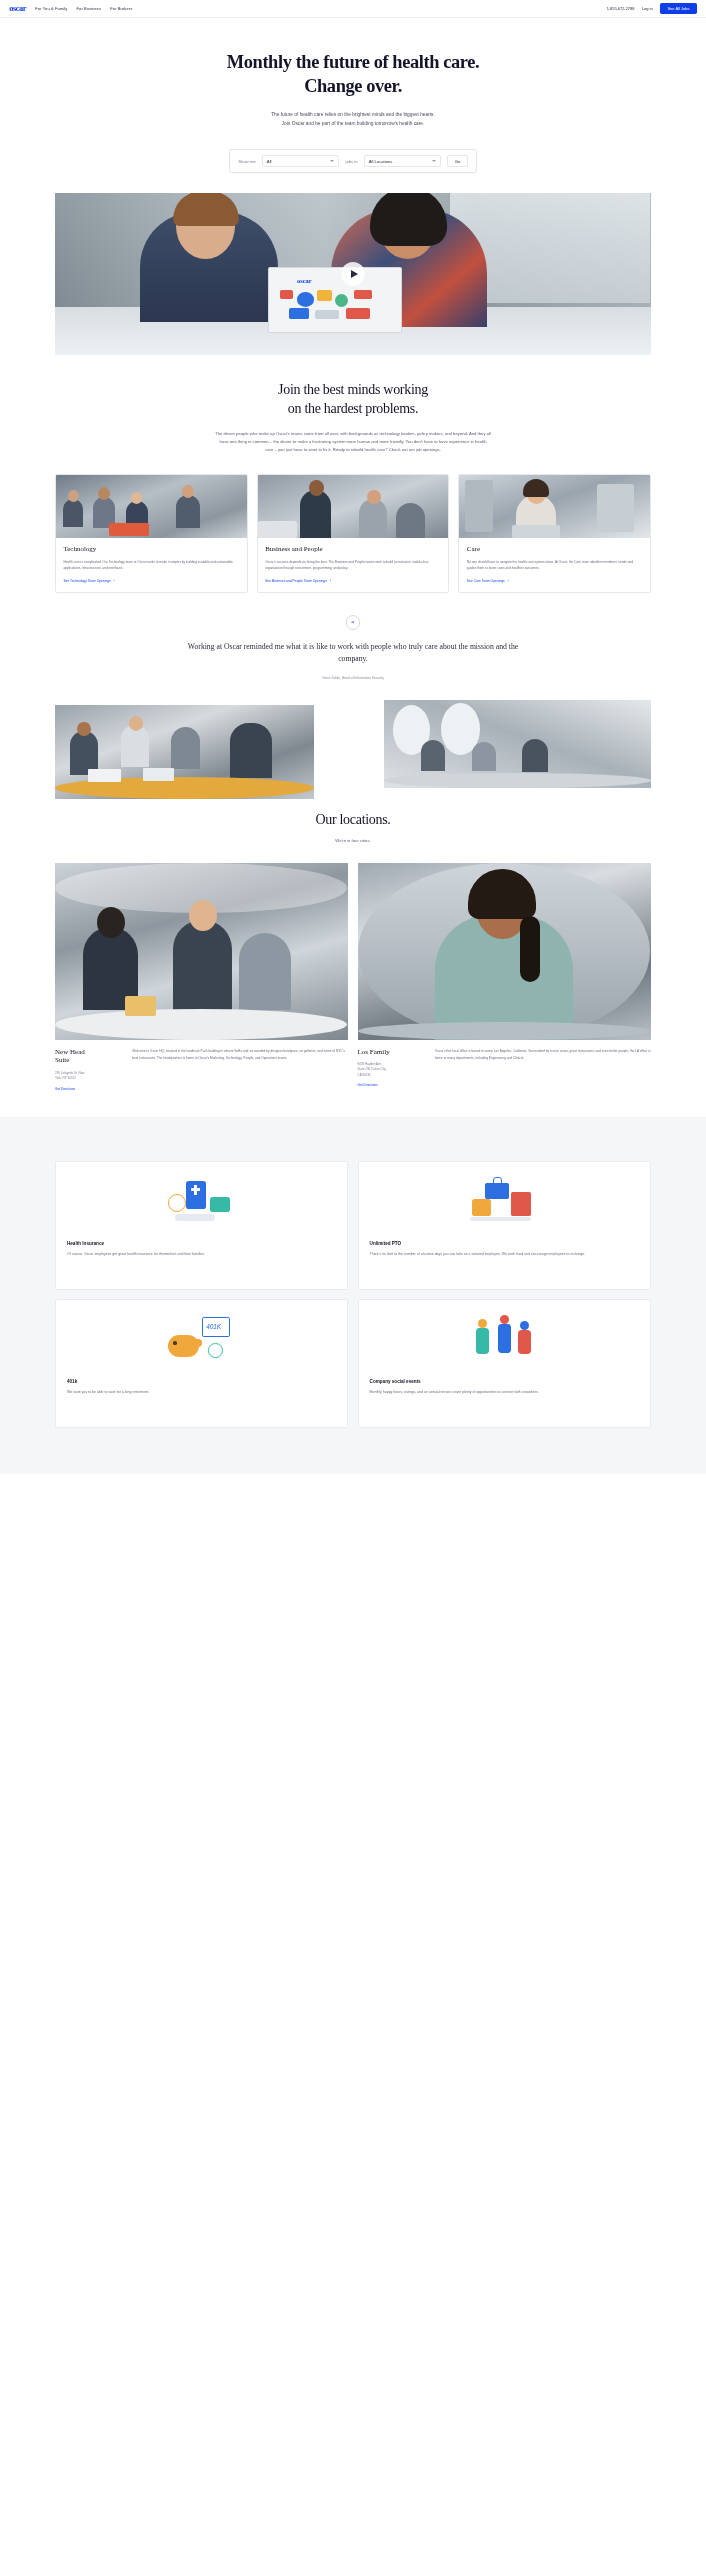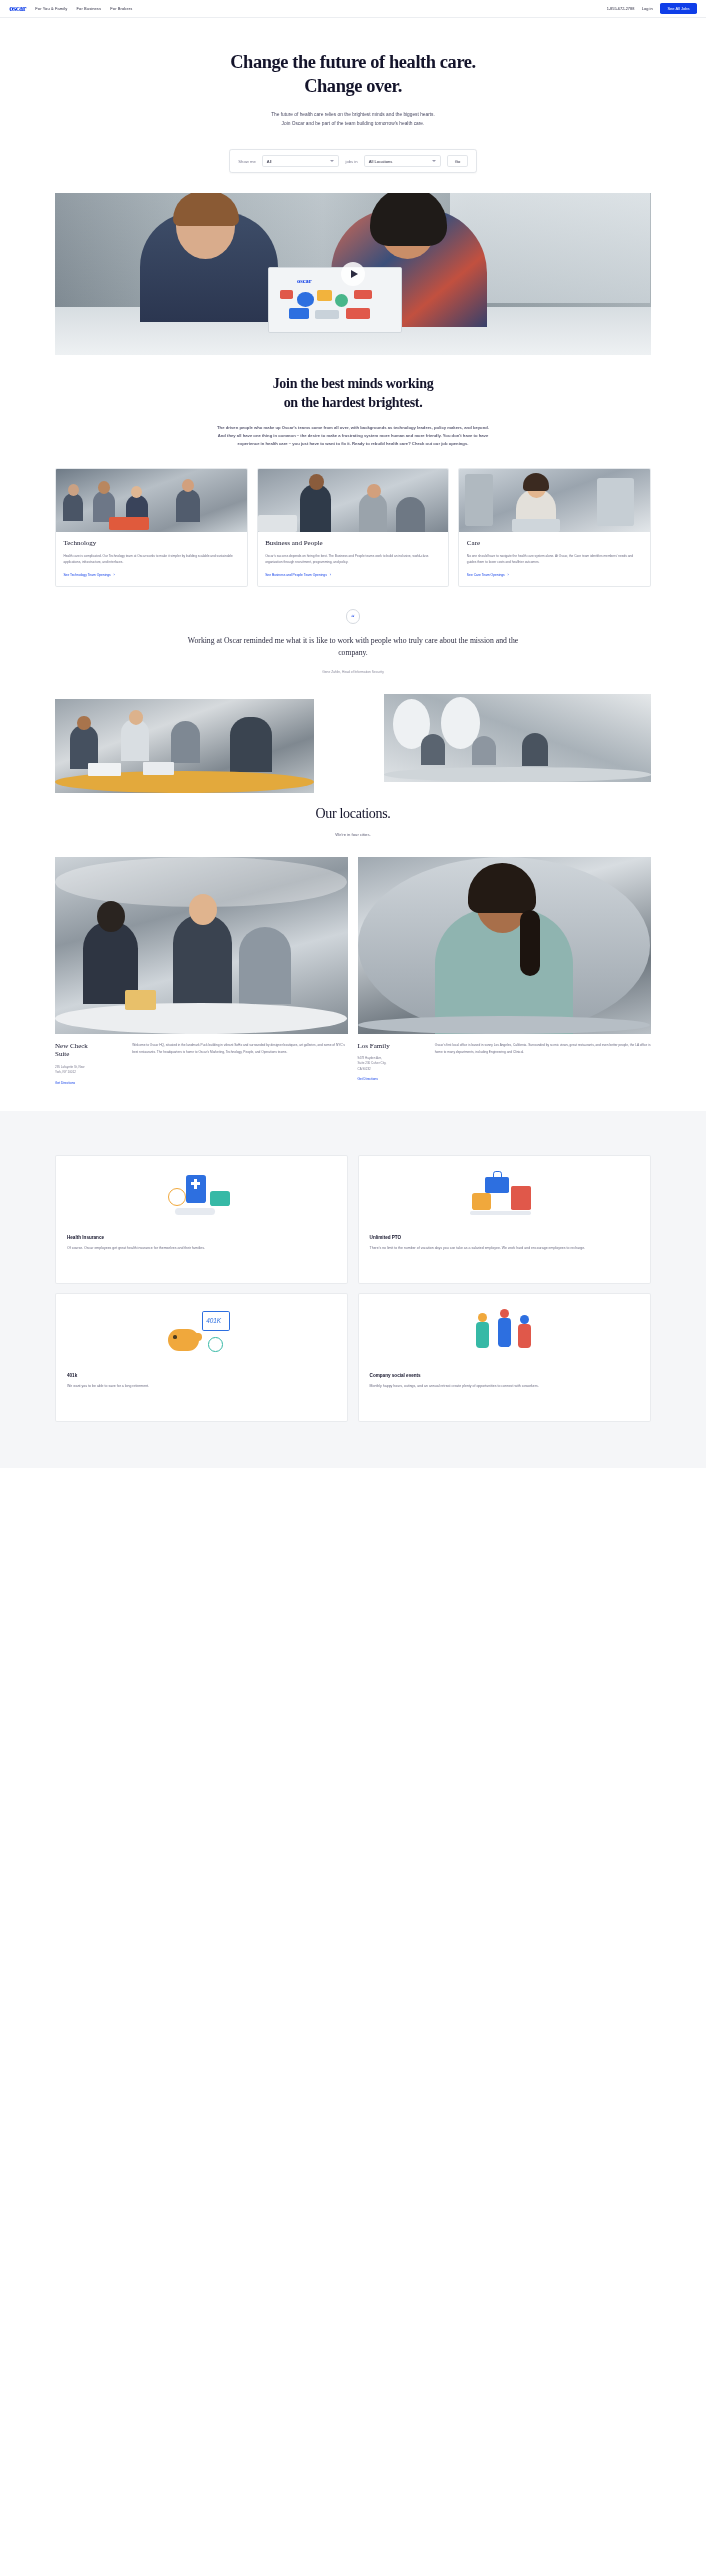--- a/index.html
+++ b/index.html
@@ -369,21 +369,21 @@
   </div>
   <div class="nav-right">
     <span class="nav-phone">1-855-672-2788</span>
     <a href="#" class="nav-login">Log in</a>
     <a href="#" class="nav-cta">See All Jobs</a>
   </div>
 </div>
 
 <div class="hero">
   <h1>
-    <span>Change the future of health care.</span><br>
+    <span>Monthly the future of health care.</span><br>
     <span>Change over.</span>
   </h1>
   <p>
     <span>The future of health care relies on the brightest minds and the biggest hearts.</span><br>
     <span>Join Oscar and be part of the team building tomorrow's health care.</span>
   </p>
 
   <div class="searchbar">
     <span class="sb-label">Show me</span>
     <div class="sb-select">
@@ -420,24 +420,24 @@
     <span class="st" style="left:66px;top:26px;width:13px;height:13px;background:#49b68a;border-radius:50%;"></span>
     <span class="st" style="left:85px;top:22px;width:18.4px;height:9.2px;background:#e0584a;"></span>
     <span class="st" style="left:20px;top:40px;width:20px;height:11px;background:#2d6fe0;"></span>
     <span class="st" style="left:46px;top:42px;width:24px;height:9.2px;background:#c9d2da;"></span>
     <span class="st" style="left:77px;top:40px;width:24px;height:11px;background:#e0584a;"></span>
   </div>
 
   <div class="play-btn"></div>
 </div>
 
-<div style="margin-top:20px;font-weight:bold;">
+<div style="margin-top:26px;">
   <div class="section-title">
     <span>Join the best minds working</span><br>
-    <span>on the hardest brightest.</span>
+    <span>on the hardest problems.</span>
   </div>
   <div class="section-sub">The driven people who make up Oscar's teams come from all over, with backgrounds as technology leaders, policy makers, and beyond. And they all have one thing in common – the desire to make a frustrating system more human and more friendly. You don't have to have experience in health care – you just have to want to fix it. Ready to rebuild health care? Check out our job openings.</div>
 </div>
 
 <div class="cards">
 
   <div class="card">
     <div class="card-img c1">
       <span class="blob" style="left:7.4px;top:24px;width:20px;height:28px;background:#4a5566;border-radius:10px 10px 0 0;"></span>
       <span class="blob" style="left:12px;top:14.7px;width:11px;height:12px;background:#caa183;"></span>
@@ -539,21 +539,21 @@
         <span class="blob" style="position:absolute;left:42px;top:44px;width:28px;height:31px;background:#2a2420;border-radius:50%;"></span>
         <span class="blob" style="position:absolute;left:118px;top:57px;width:59px;height:90px;background:#3a4350;border-radius:29px 29px 0 0;"></span>
         <span class="blob" style="position:absolute;left:134px;top:37px;width:28px;height:31px;background:#e0b48e;border-radius:50%;"></span>
         <span class="blob" style="position:absolute;left:184px;top:70px;width:52px;height:77px;background:#8d97a1;border-radius:26px 26px 0 0;"></span>
         <span class="blob" style="position:absolute;left:0;bottom:0;width:292px;height:31px;background:#eceef0;"></span>
         <span class="blob" style="position:absolute;left:70px;bottom:24px;width:31px;height:20px;background:#e8c06a;border-radius:1.8px;"></span>
       </div>
       <div class="loc-body">
         <div class="loc-left">
           <div class="loc-name">
-            <span>New Check</span><br>
+            <span>New Head</span><br>
             <span>Suite</span>
           </div>
           <div class="loc-addr">
             <span>295 Lafayette St, New</span><br>
             <span>York, NY 10012</span>
           </div>
           <a href="#" class="loc-dir">Get Directions</a>
         </div>
         <div class="loc-desc">Welcome to Oscar HQ, situated in the landmark Puck building in vibrant SoHo and surrounded by designer boutiques, art galleries, and some of NYC's best restaurants. The headquarters is home to Oscar's Marketing, Technology, People, and Operations teams.</div>
       </div>

